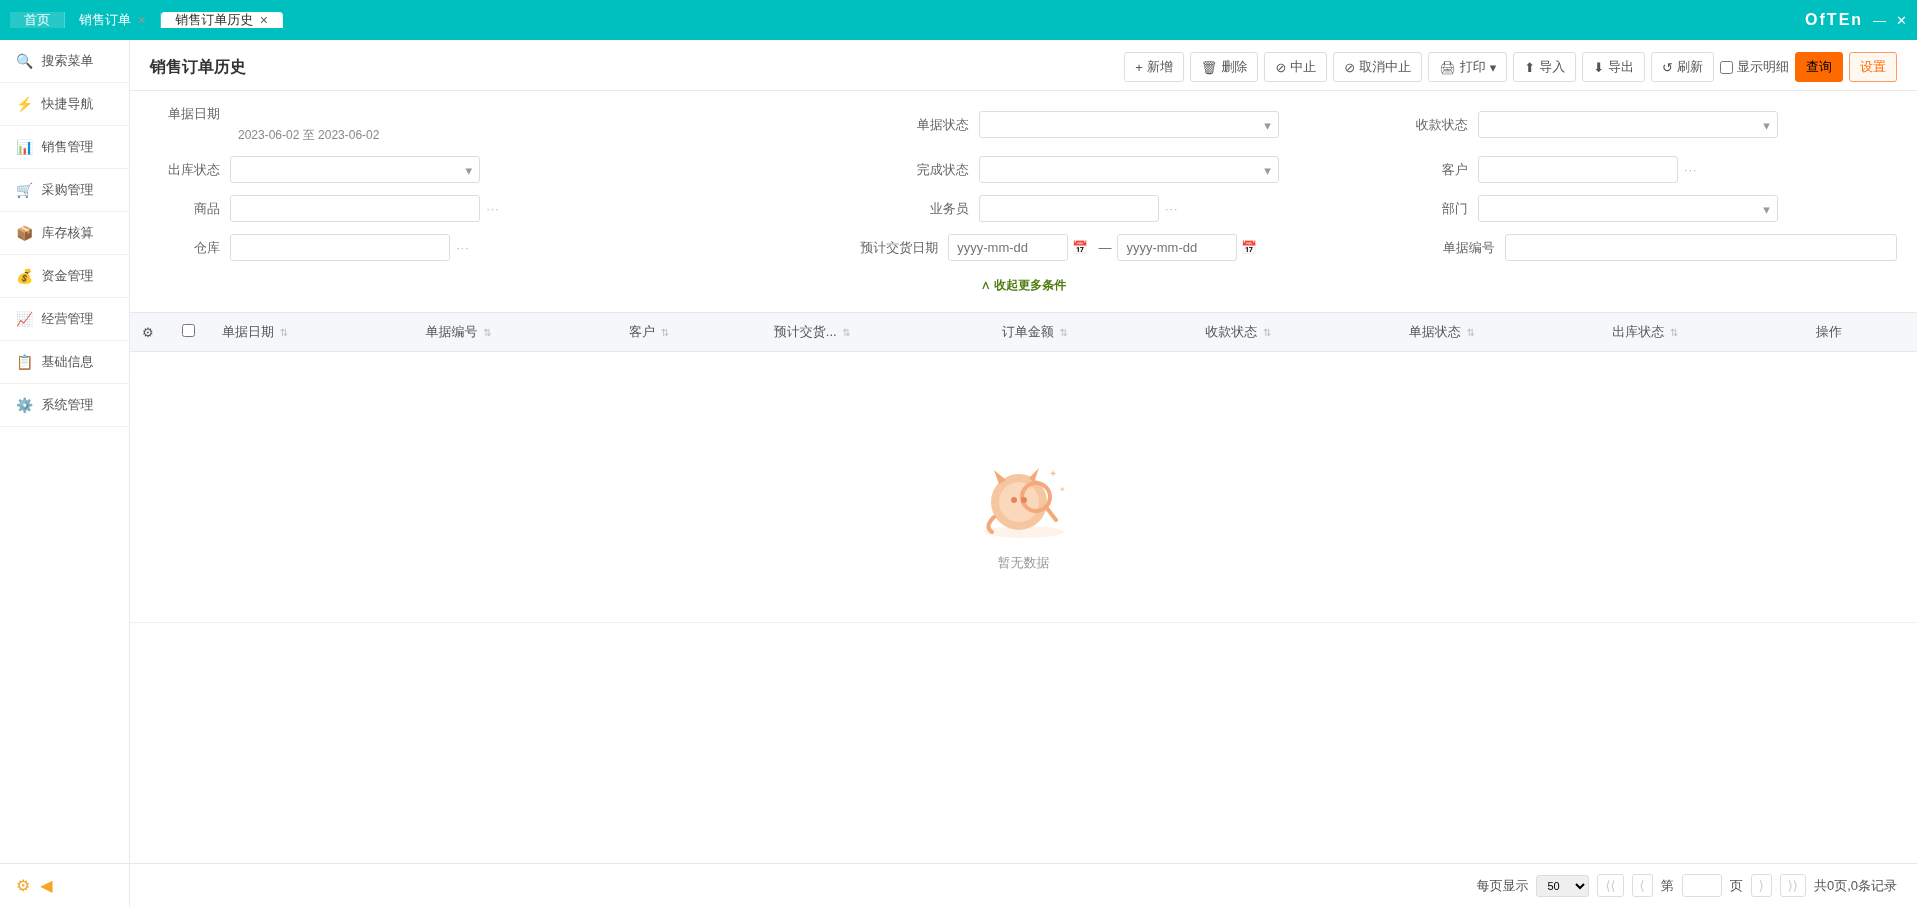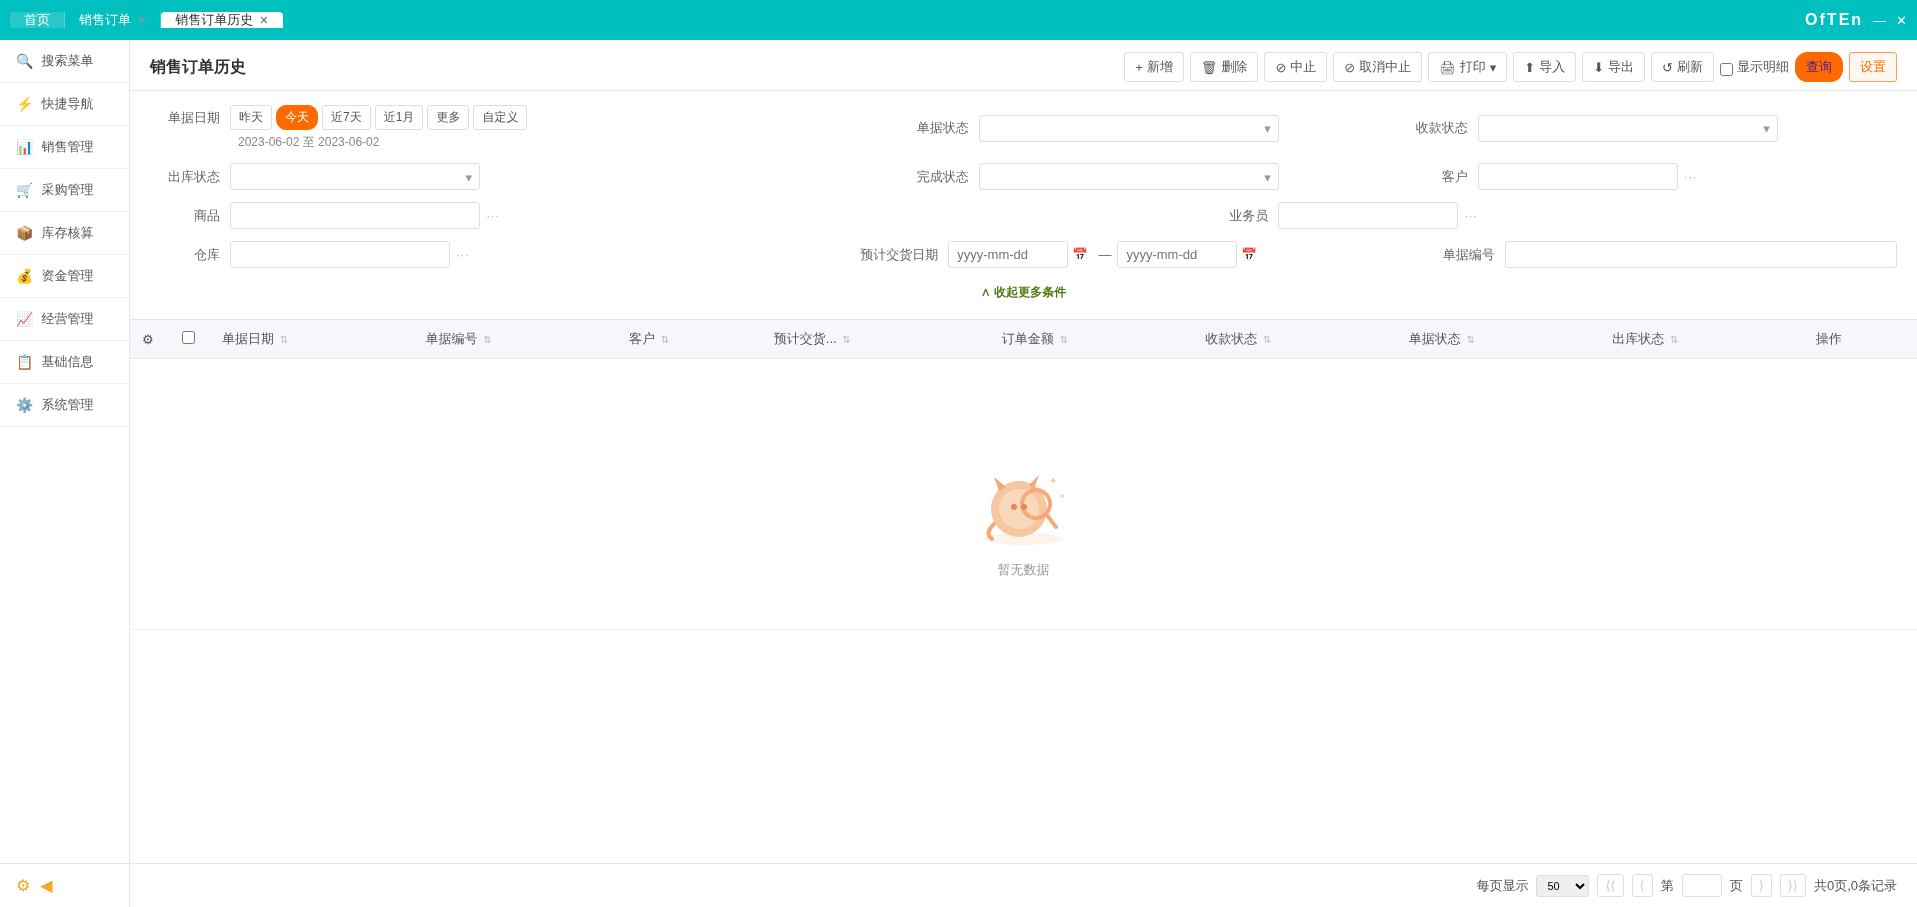--- a/index.html
+++ b/index.html
@@ -27,21 +27,21 @@
     .sidebar-bottom { margin-top: auto; padding: 12px 16px; display: flex; align-items: center; gap: 10px; border-top: 1px solid #e8e8e8; }
     .sidebar-bottom-icon { color: #f5a623; font-size: 16px; cursor: pointer; }
 
     
     .content { flex: 1; display: flex; flex-direction: column; overflow: hidden; background: #f5f7fa; }
     .page-title { font-size: 16px; font-weight: bold; color: #333; padding: 16px 20px 10px; background: #fff; border-bottom: 1px solid #e8e8e8; }
 
     
     .toolbar { display: flex; align-items: center; padding: 8px 20px; background: #fff; border-bottom: 1px solid #e8e8e8; flex-wrap: wrap; gap: 6px; }
     .toolbar-btn { display: flex; align-items: center; gap: 4px; padding: 5px 10px; border: 1px solid #ddd; background: #fff; border-radius: 3px; cursor: pointer; font-size: 13px; color: #555; }
-    .toolbar-btn.primary { background: #ff6a00; color: #4c1d95; border-color: #ff6a00; border-radius: 12px; }
+    .toolbar-btn.primary { background: #ff6a00; color: #000000; border-color: #ff6a00; }
 
     
     .filter-area { background: #fff; padding: 14px 20px; border-bottom: 1px solid #e8e8e8; }
     .filter-row { display: flex; align-items: center; margin-bottom: 12px; gap: 0; }
     .filter-label { width: 80px; color: #666; font-size: 13px; flex-shrink: 0; text-align: right; padding-right: 10px; }
     .filter-input { border: 1px solid #ddd; border-radius: 3px; padding: 5px 8px; font-size: 13px; color: #333; background: #fff; outline: none; width: 100%; }
     .filter-select { border: 1px solid #ddd; border-radius: 3px; padding: 5px 8px; font-size: 13px; color: #333; background: #fff; outline: none; width: 100%; appearance: none; cursor: pointer; }
     .filter-select-wrap { position: relative; flex: 1; max-width: 300px; }
     .filter-select-wrap::after { content: '▾'; position: absolute; right: 8px; top: 50%; transform: translateY(-50%); color: #999; pointer-events: none; }
     .date-range-btns { display: flex; align-items: center; gap: 4px; }
@@ -173,48 +173,40 @@
             <span>导入</span>
           </button>
           <button class="toolbar-btn">
             <span>⬇</span>
             <span>导出</span>
           </button>
           <button class="toolbar-btn">
             <span>↺</span>
             <span>刷新</span>
           </button>
-          <label style="display:flex;align-items:flex-end;gap:4px;font-size:13px;color:#555;cursor:pointer;">
+          <label style="display:flex;align-items:center;gap:4px;font-size:13px;color:#555;cursor:pointer;">
             <input type="checkbox" style="">
             <span>显示明细</span>
           </label>
           <button class="toolbar-btn primary">
             <span>查询</span>
           </button>
           <button class="toolbar-btn" style="background:#fff8f0;border-color:#ff9a5c;color:#ff6a00;">
             <span>设置</span>
           </button>
         </div>
       </div>
     </div>
 
     <div class="filter-area">
 
       <div class="filter-row">
         <div class="filter-col" style="flex:1.5; align-items:flex-start; flex-direction:column;">
           <div style="display:flex;align-items:center;">
             <span class="filter-label">单据日期</span>
-            <div class="date-range-btns">
-              <button class="date-btn">昨天</button>
-              <button class="date-btn active">今天</button>
-              <button class="date-btn">近7天</button>
-              <button class="date-btn">近1月</button>
-              <button class="date-btn">更多</button>
-              <button class="date-btn">自定义</button>
-            </div>
           </div>
           <div style="display:flex;align-items:center;margin-top:4px;padding-left:80px;">
             <span class="date-text">2023-06-02 至 2023-06-02</span>
           </div>
         </div>
         <div class="filter-col" style="flex:1; align-items:center;">
           <span class="filter-label">单据状态</span>
           <div class="filter-select-wrap">
             <select class="filter-select">
               <option value=""></option>
@@ -258,20 +250,28 @@
       <div class="filter-row">
         <div class="filter-col" style="flex:1.5; align-items:center;">
           <span class="filter-label">商品</span>
           <input class="filter-input" style="max-width: 250px;">
           <span class="filter-dots">···</span>
         </div>
         <div class="filter-col" style="flex:1; align-items:center;">
           <span class="filter-label">业务员</span>
           <input class="filter-input" style="max-width: 180px;">
           <span class="filter-dots">···</span>
+        </div>
+        <div class="filter-col" style="flex:1; align-items:center;">
+          <span class="filter-label">部门</span>
+          <div class="filter-select-wrap">
+            <select class="filter-select">
+              <option value=""></option>
+            </select>
+          </div>
         </div>
       </div>
 
       <div class="filter-row">
         <div class="filter-col" style="flex:1.5; align-items:center;">
           <span class="filter-label">仓库</span>
           <input class="filter-input" style="max-width: 220px;">
           <span class="filter-dots">···</span>
         </div>
         <div class="filter-col" style="flex:1.2; ">

